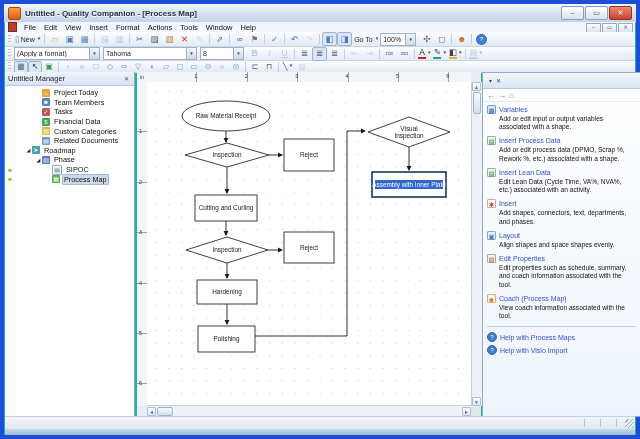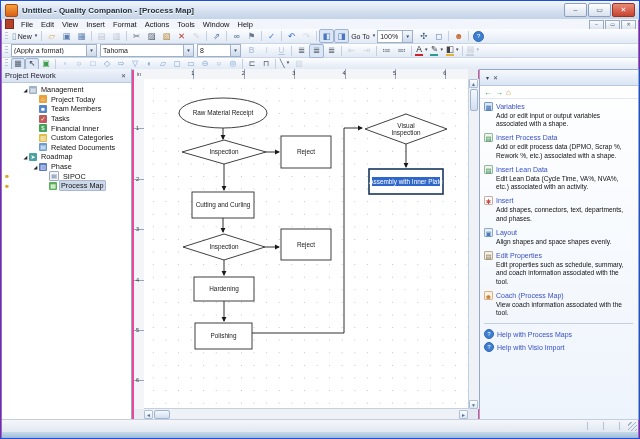--- a/index.html
+++ b/index.html
@@ -1,21 +1,21 @@
 <!DOCTYPE html>
 <html><head>
 <meta charset="utf-8">
 <style>
   html,body{margin:0;padding:0;}
   body{width:640px;height:439px;position:relative;overflow:hidden;
        font-family:"Liberation Sans",sans-serif;background:#b6cde4;
        -webkit-font-smoothing:antialiased;}
   .abs{position:absolute;}
   
-  #frame{position:absolute;inset:0;border:1px solid #1d4ed8;background:#ec4899;padding-left:22px;}
+  #frame{position:absolute;inset:0;border:4px solid #1d4ed8;background:#14b8a6;padding-left:22px;}
   #titlebar{left:0;top:0;right:0;height:18px;
      background:linear-gradient(#f2f6fc,#d3dfef 60%,#c4d3e8);
      border-bottom:1px solid #a5b9d2;display:flex;align-items:center;}
   #app-icon{width:11px;height:11px;margin:0 4px;border-radius:2px;
      background:linear-gradient(#f6a13b,#d95f18);border:1px solid #a84a12;}
   #title-text{font-size:8px;color:#1d2b3a;font-weight:bold;text-shadow:0 1px 0 #fff;}
   .wbtns{position:absolute;right:4px;top:2px;display:flex;gap:1px;}
   .wbtn{width:21px;height:12px;border:1px solid #8ba0bd;border-radius:2px;
      background:linear-gradient(#fdfeff,#d9e2ee);font-size:7px;line-height:11px;
      text-align:center;color:#44566c;}
@@ -488,30 +488,24 @@
       </span>
       <span class="tb-btn disabled">
         <span style="display: inline-flex; flex-direction: column; align-items: center;">
           <span style="color: rgb(154, 167, 181);">▨</span>
         </span>
       </span>
     </div>
 
   <div id="left-panel" class="abs">
     <div class="panel-header">
-      <span class="ph-title">Project Rework</span>
+      <span class="ph-title">Untitled Manager</span>
       <span class="ph-btn">✕</span>
     </div>
     <div id="tree">
-        <div class="trow">
-          <span style="width: 20px; flex: 0 0 auto;"></span>
-          <span class="texp">◢</span>
-          <span class="ticon" style="background: rgb(157, 176, 196); color: rgb(255, 255, 255);">▤</span>
-          <span class="tlabel">Management</span>
-        </div>
         <div class="trow">
           <span style="width: 30px; flex: 0 0 auto;"></span>
           <span class="texp"></span>
           <span class="ticon" style="background: rgb(232, 163, 61); color: rgb(255, 255, 255);">⌂</span>
           <span class="tlabel">Project Today</span>
         </div>
         <div class="trow">
           <span style="width: 30px; flex: 0 0 auto;"></span>
           <span class="texp"></span>
           <span class="ticon" style="background: rgb(85, 133, 201); color: rgb(255, 255, 255);">☻</span>
@@ -520,21 +514,21 @@
         <div class="trow">
           <span style="width: 30px; flex: 0 0 auto;"></span>
           <span class="texp"></span>
           <span class="ticon" style="background: rgb(192, 90, 90); color: rgb(255, 255, 255);">✓</span>
           <span class="tlabel">Tasks</span>
         </div>
         <div class="trow">
           <span style="width: 30px; flex: 0 0 auto;"></span>
           <span class="texp"></span>
           <span class="ticon" style="background: rgb(67, 163, 91); color: rgb(255, 255, 255);">$</span>
-          <span class="tlabel">Financial Inner</span>
+          <span class="tlabel">Financial Data</span>
         </div>
         <div class="trow">
           <span style="width: 30px; flex: 0 0 auto;"></span>
           <span class="texp"></span>
           <span class="ticon" style="background: rgb(224, 189, 69); color: rgb(255, 255, 255);">▧</span>
           <span class="tlabel">Custom Categories</span>
         </div>
         <div class="trow">
           <span style="width: 30px; flex: 0 0 auto;"></span>
           <span class="texp"></span>

